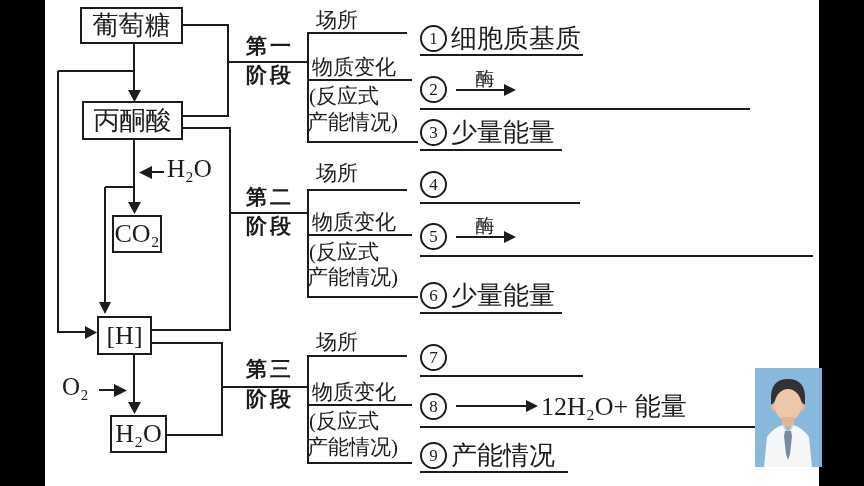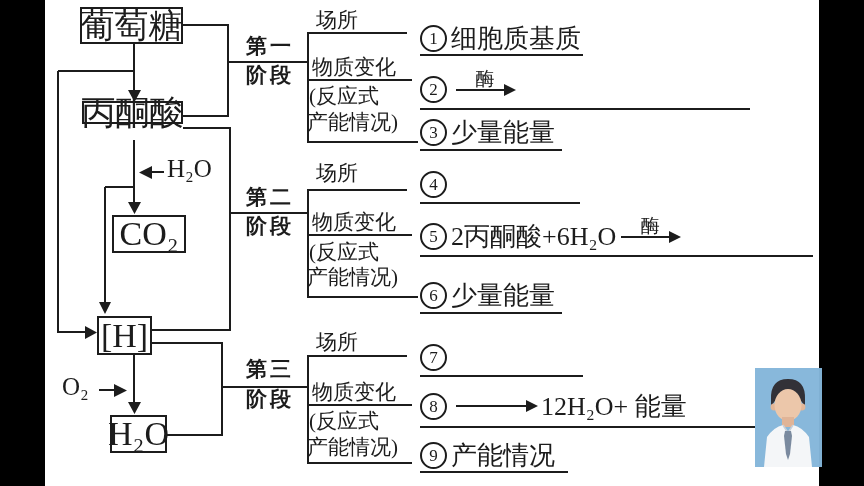--- a/index.html
+++ b/index.html
@@ -1,21 +1,21 @@
 <!DOCTYPE html>
 <html><head>
 <meta charset="utf-8">
 <style>
   html,body{margin:0;padding:0;background:#e8e8e8;}
   .canvas{position:relative;width:864px;height:486px;background:#ffffff;overflow:hidden;
           font-family:"Liberation Serif","DejaVu Serif",serif;color:#1c1c1c;}
   .bar{position:absolute;top:0;width:45px;height:486px;background:#000;}
   .wires{position:absolute;left:0;top:0;z-index:1;}
   .node{position:absolute;border:2px solid #1c1c1c;background:#fff;display:flex;align-items:center;
-        justify-content:center;font-size:34px;white-space:nowrap;z-index:2;box-sizing:border-box;}
+        justify-content:center;font-size:26px;white-space:nowrap;z-index:2;box-sizing:border-box;}
   .lbl{position:absolute;font-size:21px;line-height:23px;white-space:nowrap;z-index:2;}
   .stgname{letter-spacing:3px;font-weight:bold;}
   .ann{position:absolute;font-size:25px;white-space:nowrap;z-index:2;}
   .item{position:absolute;left:420px;height:34px;display:flex;align-items:center;font-size:26px;
         white-space:nowrap;z-index:2;}
   .cnum{display:inline-flex;align-items:center;justify-content:center;width:23px;height:23px;
         border:2px solid #1c1c1c;border-radius:50%;font-size:17px;line-height:1;margin-right:4px;flex:0 0 auto;}
   .rxn{display:inline-flex;flex-direction:column;align-items:center;margin:0 5px;}
   .rxn.with-enz{transform:translateY(-10px);}
   .enz{font-size:19px;line-height:21px;}
@@ -64,24 +64,24 @@
       M128 202 L141 202 L134.5 214 Z
       M99 302 L111 302 L105 314 Z
       M128 402 L141 402 L134.5 414 Z
       M152 166 L152 179 L139 172.5 Z
       M114 384 L114 397 L127 390.5 Z"></path>
   </svg>
 
   <div class="node" style="left:80px;top:7px;width:103px;height:37px;">
       <span>葡萄糖</span>
     </div>
-  <div class="node" style="left:82px;top:101px;width:101px;height:23px;">
+  <div class="node" style="left:82px;top:101px;width:101px;height:39px;">
       <span>丙酮酸</span>
     </div>
-  <div class="node" style="left:112px;top:215px;width:74px;height:38px;">
+  <div class="node" style="left:112px;top:215px;width:50px;height:38px;">
       <span>CO₂</span>
     </div>
   <div class="node" style="left:97px;top:316px;width:55px;height:39px;">
       <span>[H]</span>
     </div>
   <div class="node" style="left:110px;top:415px;width:57px;height:38px;">
       <span>H₂O</span>
     </div>
 
   <span class="ann" style="left:167px;top:155px;">H₂O</span>
@@ -122,21 +122,20 @@
   <div class="item" style="top:115px;">
     <span class="cnum">3</span>
     <span>少量能量</span>
   </div>
 
   <div class="item" style="top:167px;">
     <span class="cnum">4</span>
   </div>
   <div class="item" style="top:219px;">
     <span class="cnum">5</span>
-    <span>2丙酮酸+6H₂O</span>
     <span class="rxn with-enz">
       <span class="enz">酶</span>
       <span class="shaft"></span>
     </span>
   </div>
   <div class="item" style="top:278px;">
     <span class="cnum">6</span>
     <span>少量能量</span>
   </div>
 

